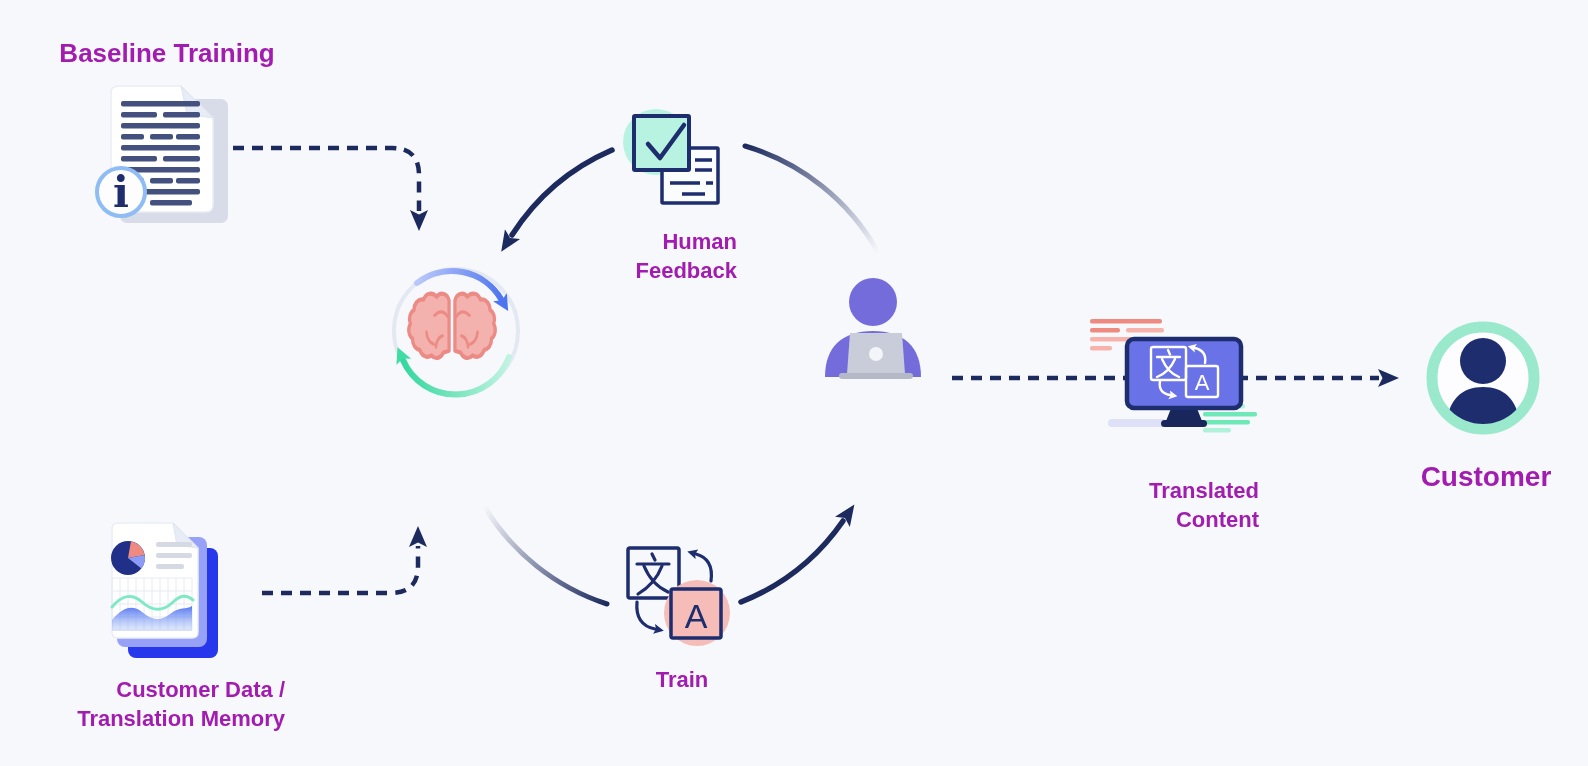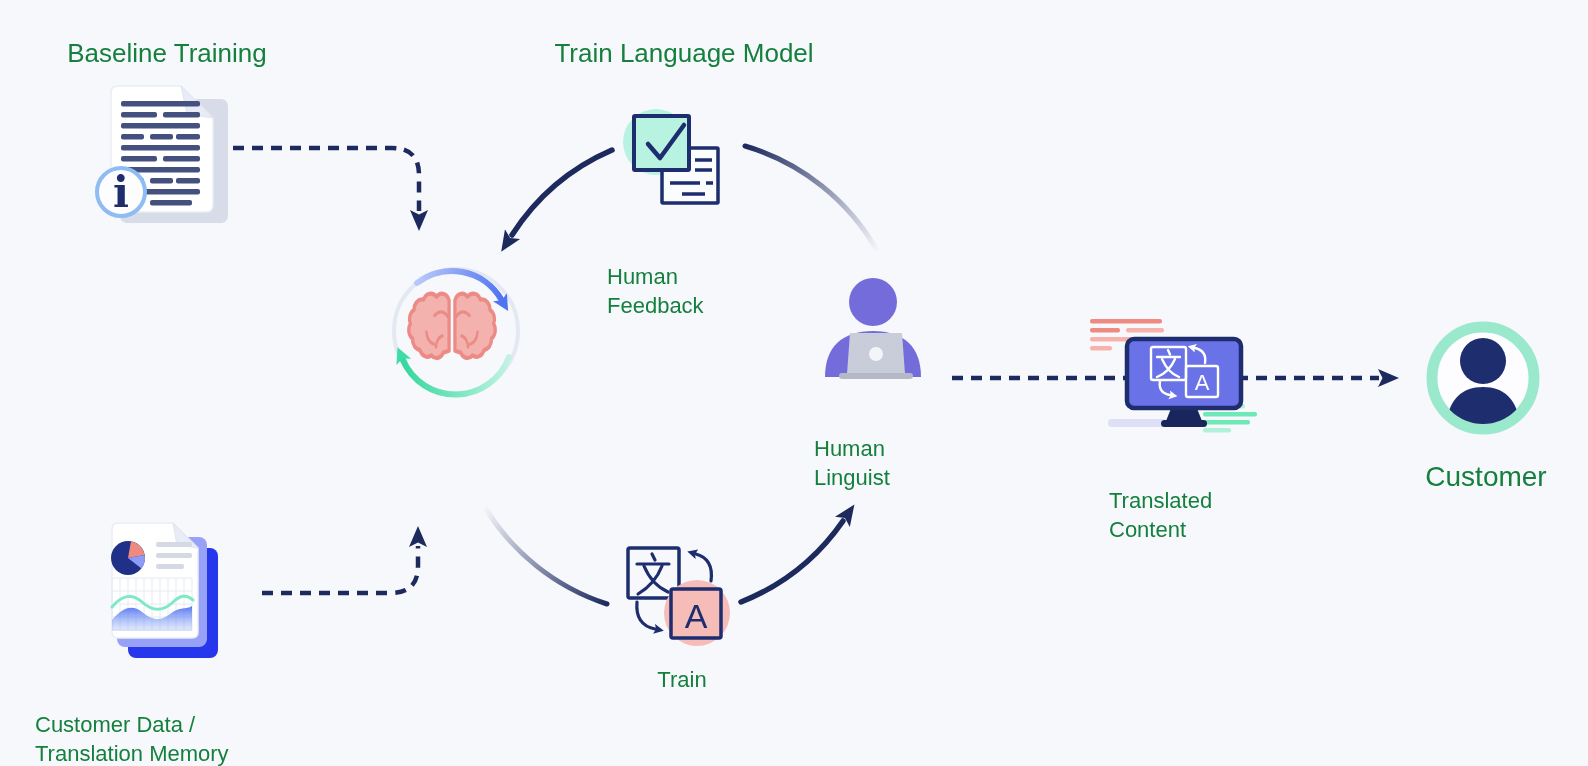--- a/index.html
+++ b/index.html
@@ -1,27 +1,27 @@
 <!DOCTYPE html>
 <html><head>
 <meta charset="utf-8">
 <style>
   html,body{margin:0;padding:0;}
   body{background:#f7f8fc;font-family:"Liberation Sans",sans-serif;}
   .stage{position:relative;width:1588px;height:766px;background:#f7f8fc;overflow:hidden;}
   .art{position:absolute;left:0;top:0;}
   .hd,.lbl,.lbl-lg,.lbl-xl{
     position:absolute;transform:translateX(-50%);
-    color:#15803d;font-weight:400;text-align:left;line-height:1.32;white-space:nowrap;
+    color:#a21caf;font-weight:700;text-align:right;line-height:1.32;white-space:nowrap;
   }
   .hd{font-size:26px;}
   .lbl{font-size:22px;}
   .lbl-lg{font-size:28px;}
   .lbl-xl{font-size:25px;}
-  .wrap{white-space:normal;margin-top:35px;}
+  .wrap{white-space:normal;}
   svg text{font-family:"Liberation Sans",sans-serif;}
   svg text.serif{font-family:"DejaVu Serif",serif;}
 </style>
 </head>
 <body>
 
 <div class="stage">
 
 <svg class="art" width="1588" height="766" viewBox="0 0 1588 766">
   <defs>
@@ -224,22 +224,20 @@
   <g>
     <circle cx="1483" cy="378" r="51" fill="#fdfdff" stroke="#9be9cd" stroke-width="11"></circle>
     <g clip-path="url(#custClip)" fill="#1e2d6e">
       <circle cx="1483" cy="361" r="23"></circle>
       <path d="M1446,432 c0,-30 14,-45 37,-45 s37,15 37,45 z"></path>
     </g>
   </g>
 </svg>
 
 <div class="hd" style="left:167px;top:36px">Baseline Training</div>
-<div class="hd" style="left:684px;top:36px">Train Language Model</div>
 
 <div class="lbl wrap" style="left:672px;top:227px;width:130px">Human Feedback</div>
-<div class="lbl wrap" style="left:874px;top:399px;width:120px">Human Linguist</div>
 <div class="lbl" style="left:682px;top:665px">Train</div>
 <div class="lbl wrap" style="left:160px;top:675px;width:250px">Customer Data / Translation Memory</div>
-<div class="lbl wrap" style="left:1184px;top:451px;width:150px">Translated Content</div>
+<div class="lbl wrap" style="left:1184px;top:476px;width:150px">Translated Content</div>
 <div class="lbl-lg" style="left:1486px;top:459px">Customer</div>
 
 </div>
 
 </body></html>

